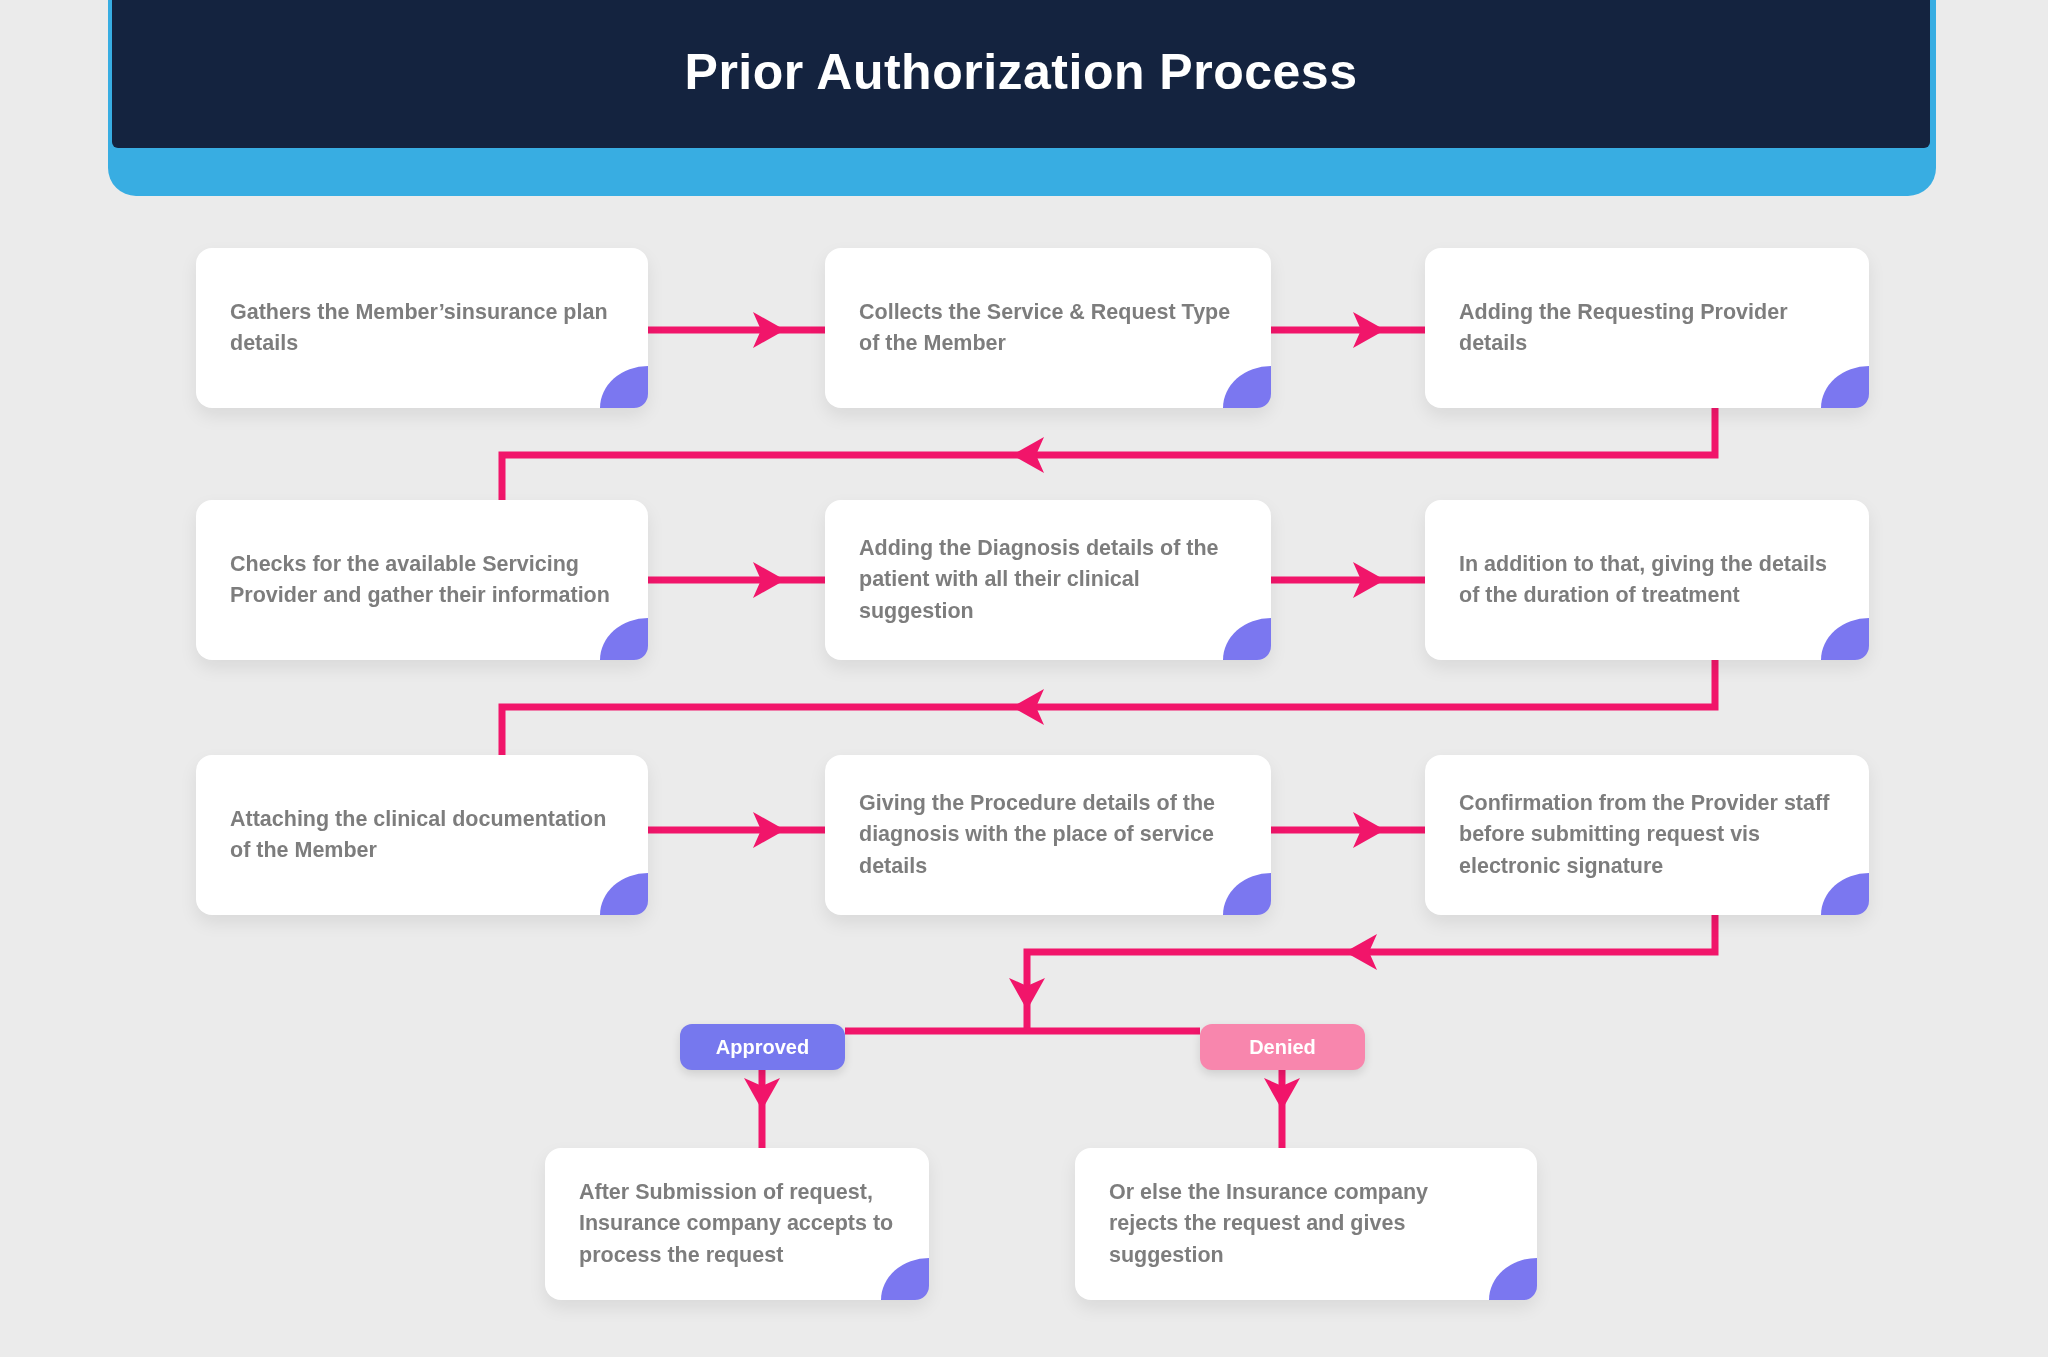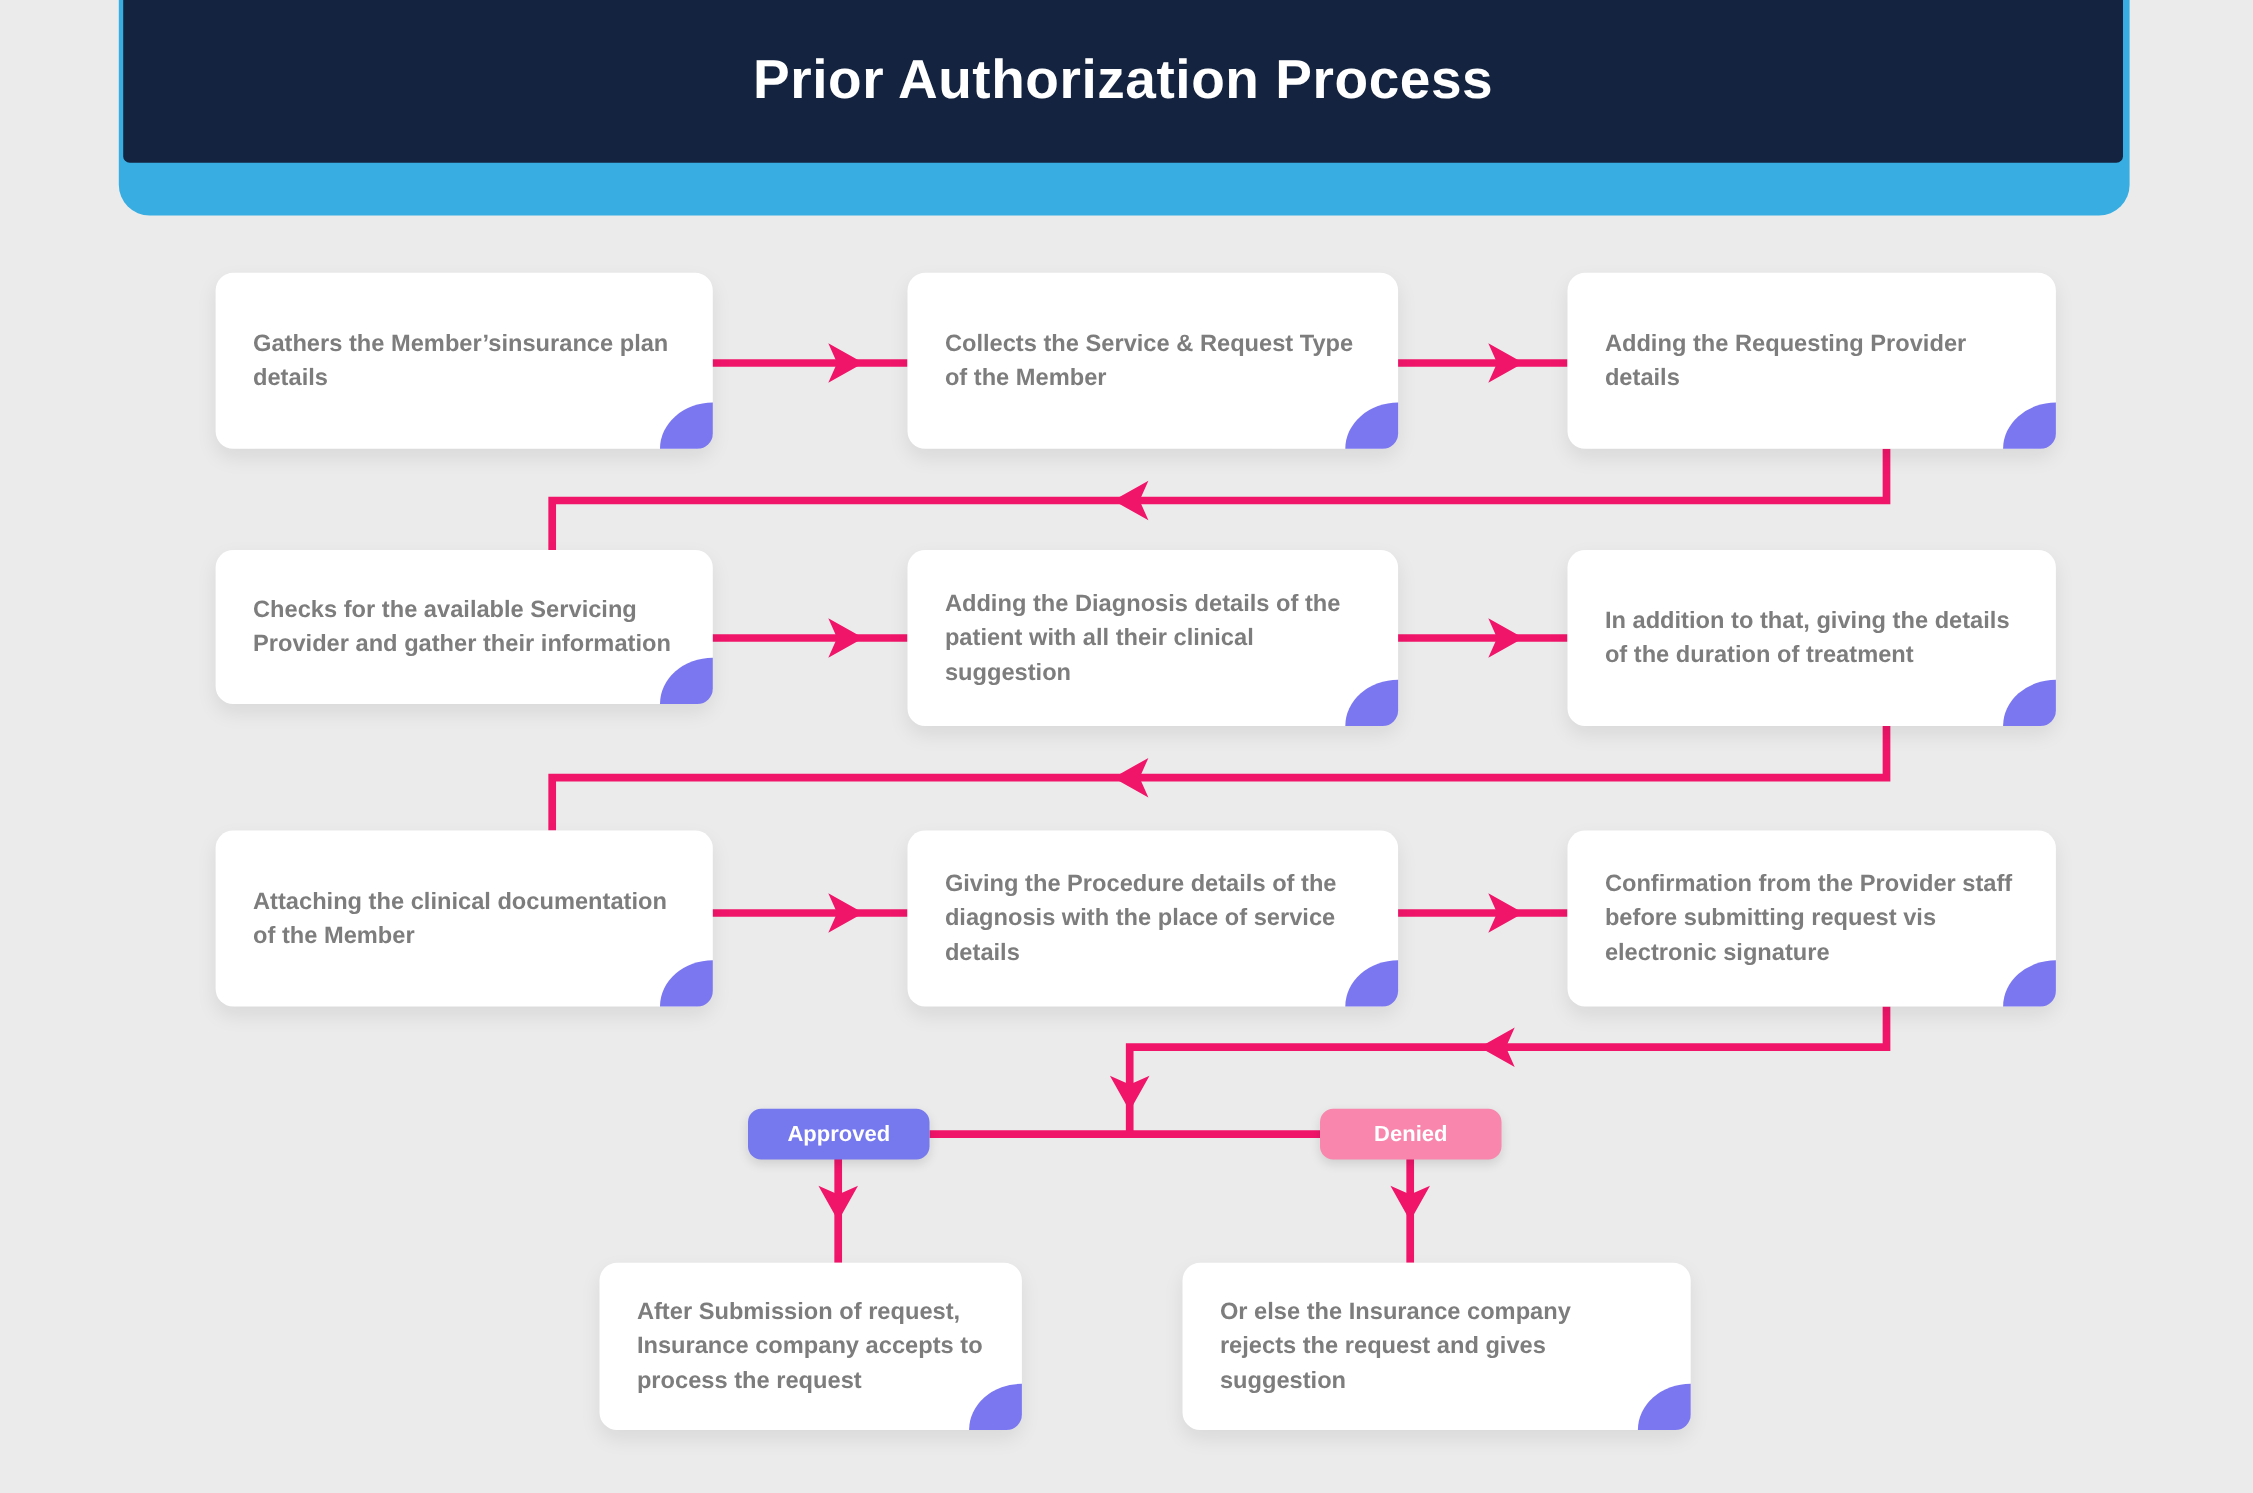--- a/index.html
+++ b/index.html
@@ -69,20 +69,21 @@
   }
 
   
   .pill{
     position:absolute;
     border-radius:12px;
     display:flex;align-items:center;justify-content:center;
     color:var(--pill-text);
     font-size:20px;font-weight:700;
     box-shadow:0 4px 10px rgba(0,0,0,0.12);
+    margin-top:16px;
   }
   .pill.approved{background:var(--approved-bg);}
   .pill.denied{background:var(--denied-bg);}
 </style>
 </head>
 <body>
 
 <div class="stage">
 
   <div class="header-accent"></div>
@@ -131,21 +132,21 @@
   </div>
   <div class="card" style="left:825px;top:248px;width:446px;height:160px">
     <div class="card-text">Collects the Service &amp; Request Type of the Member</div>
     <div class="corner"></div>
   </div>
   <div class="card" style="left:1425px;top:248px;width:444px;height:160px">
     <div class="card-text">Adding the Requesting Provider details</div>
     <div class="corner"></div>
   </div>
 
-  <div class="card" style="left:196px;top:500px;width:452px;height:140px">
+  <div class="card" style="left:196px;top:500px;width:452px;height:160px">
     <div class="card-text">Checks for the available Servicing Provider and gather their information</div>
     <div class="corner"></div>
   </div>
   <div class="card" style="left:825px;top:500px;width:446px;height:160px">
     <div class="card-text">Adding the Diagnosis details of the patient with all their clinical suggestion</div>
     <div class="corner"></div>
   </div>
   <div class="card" style="left:1425px;top:500px;width:444px;height:160px">
     <div class="card-text">In addition to that, giving the details of the duration of treatment</div>
     <div class="corner"></div>

